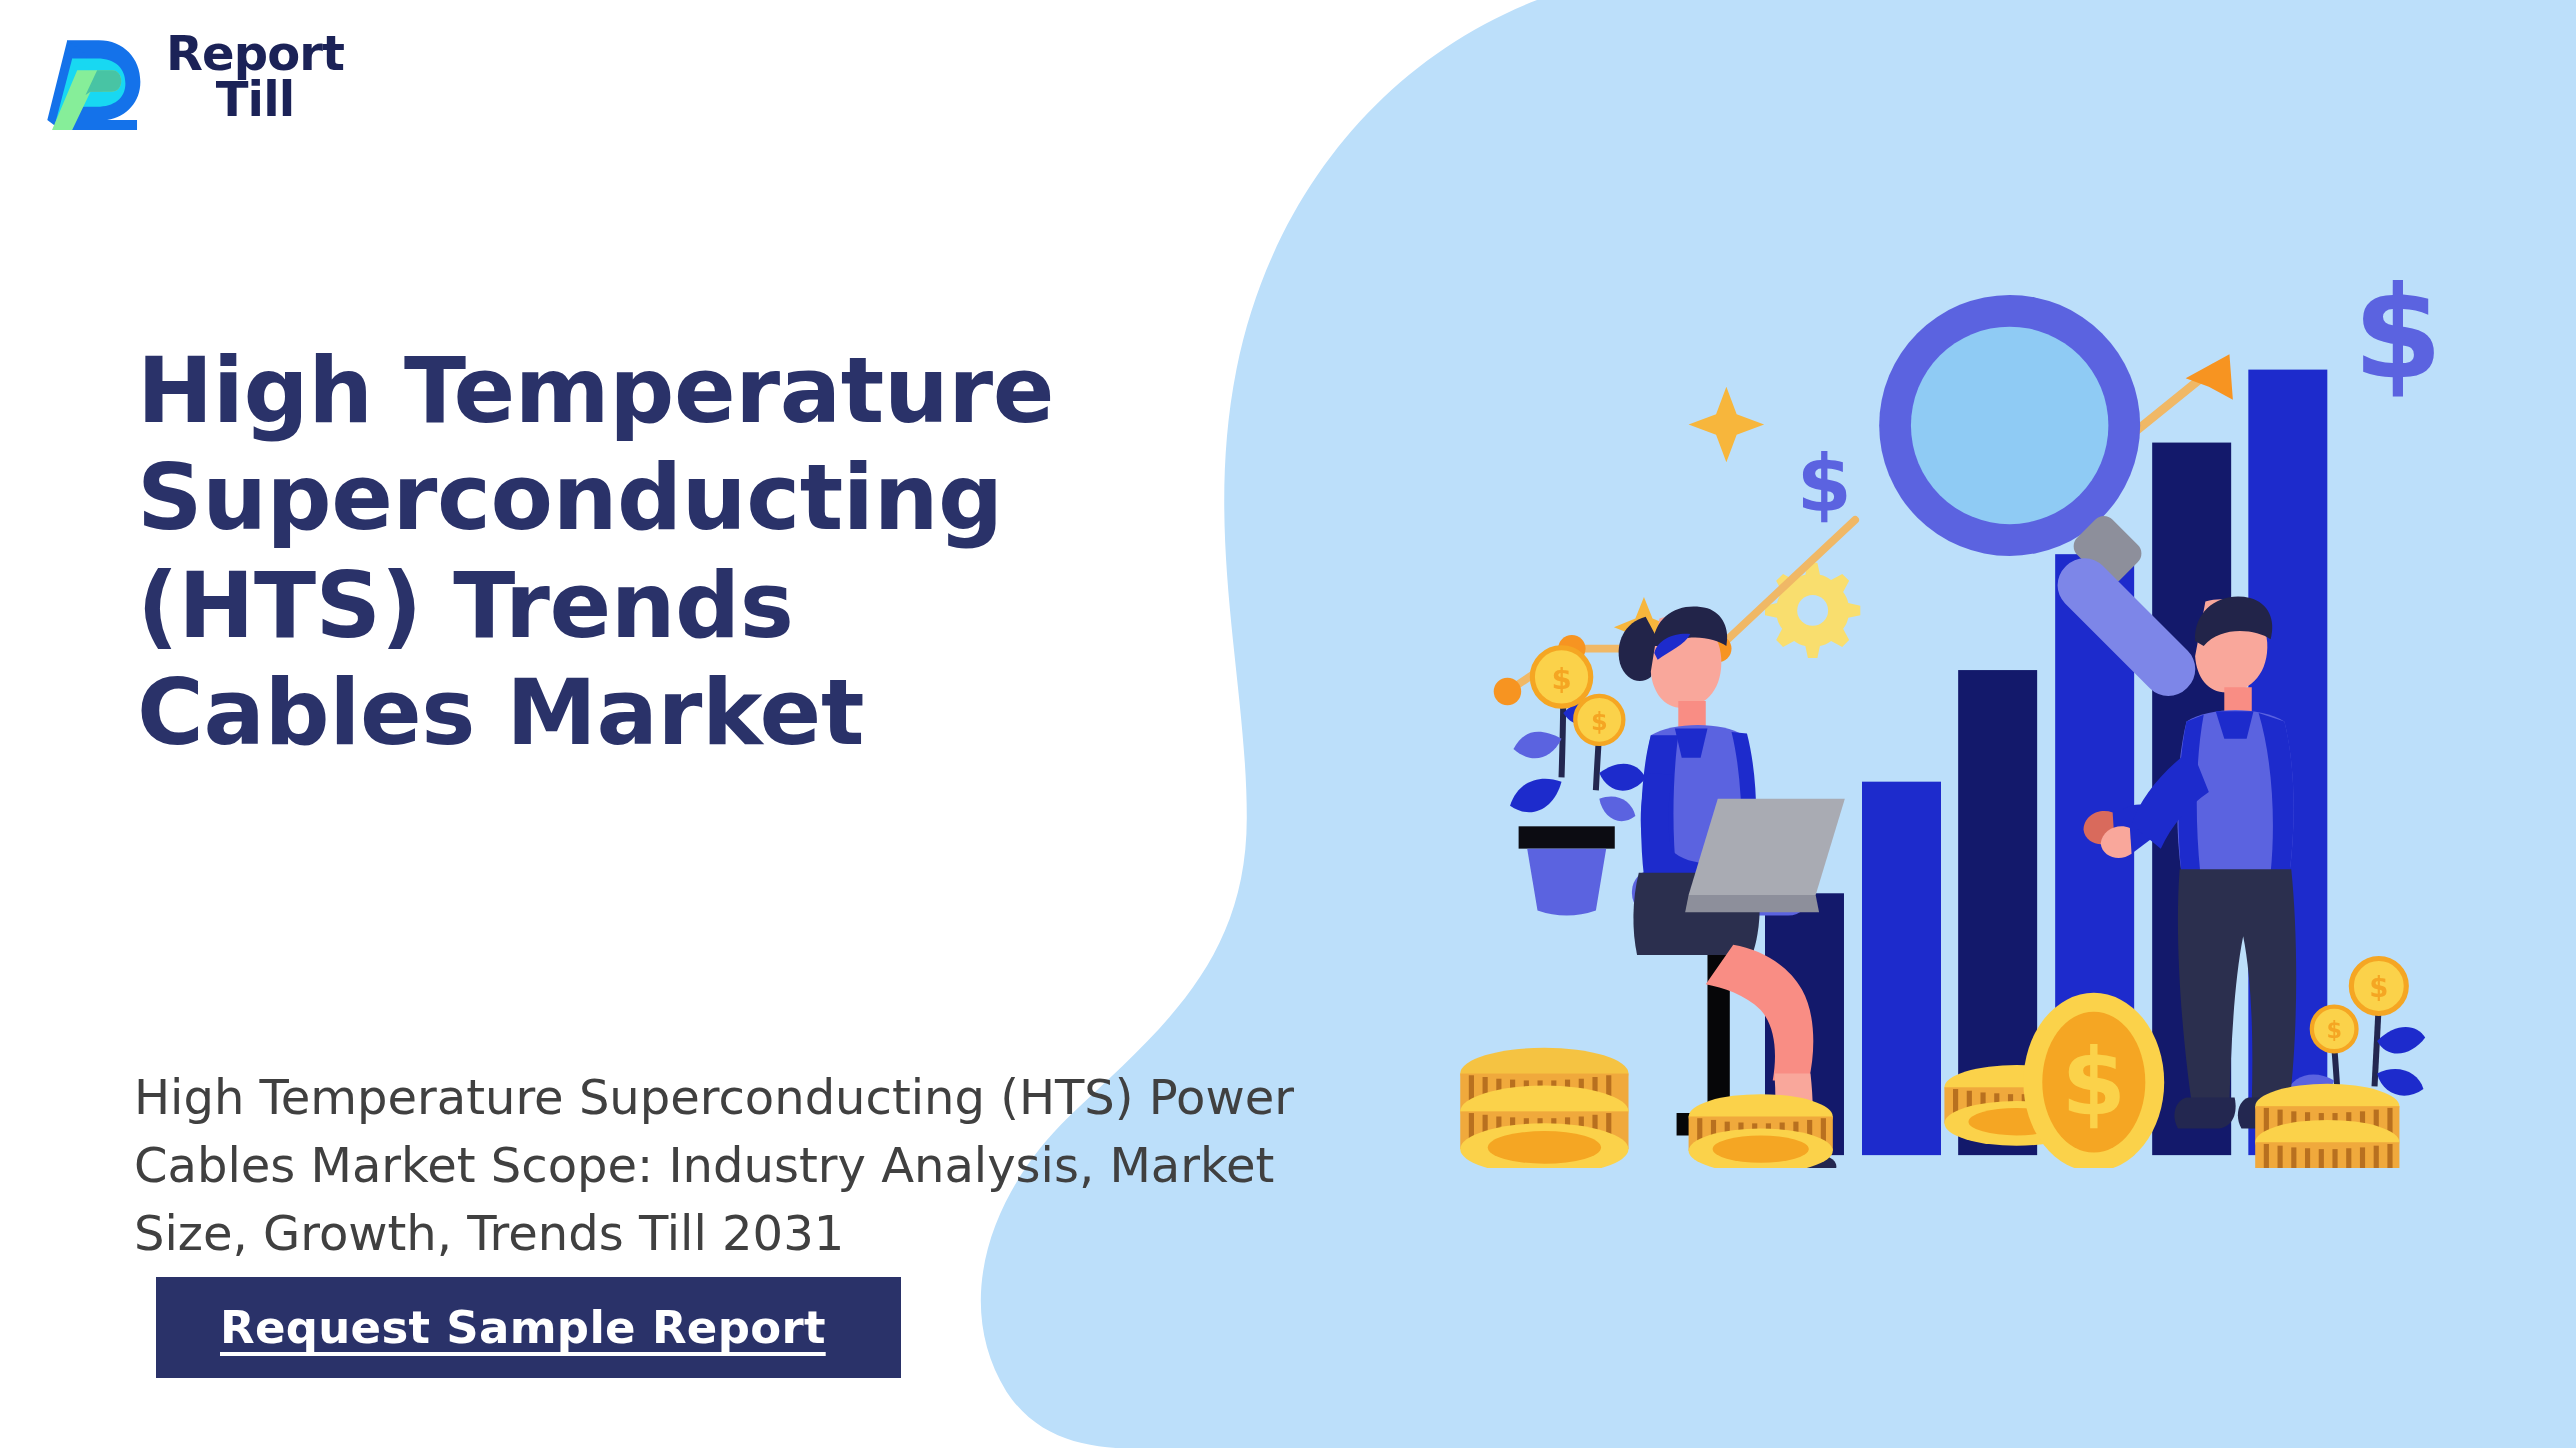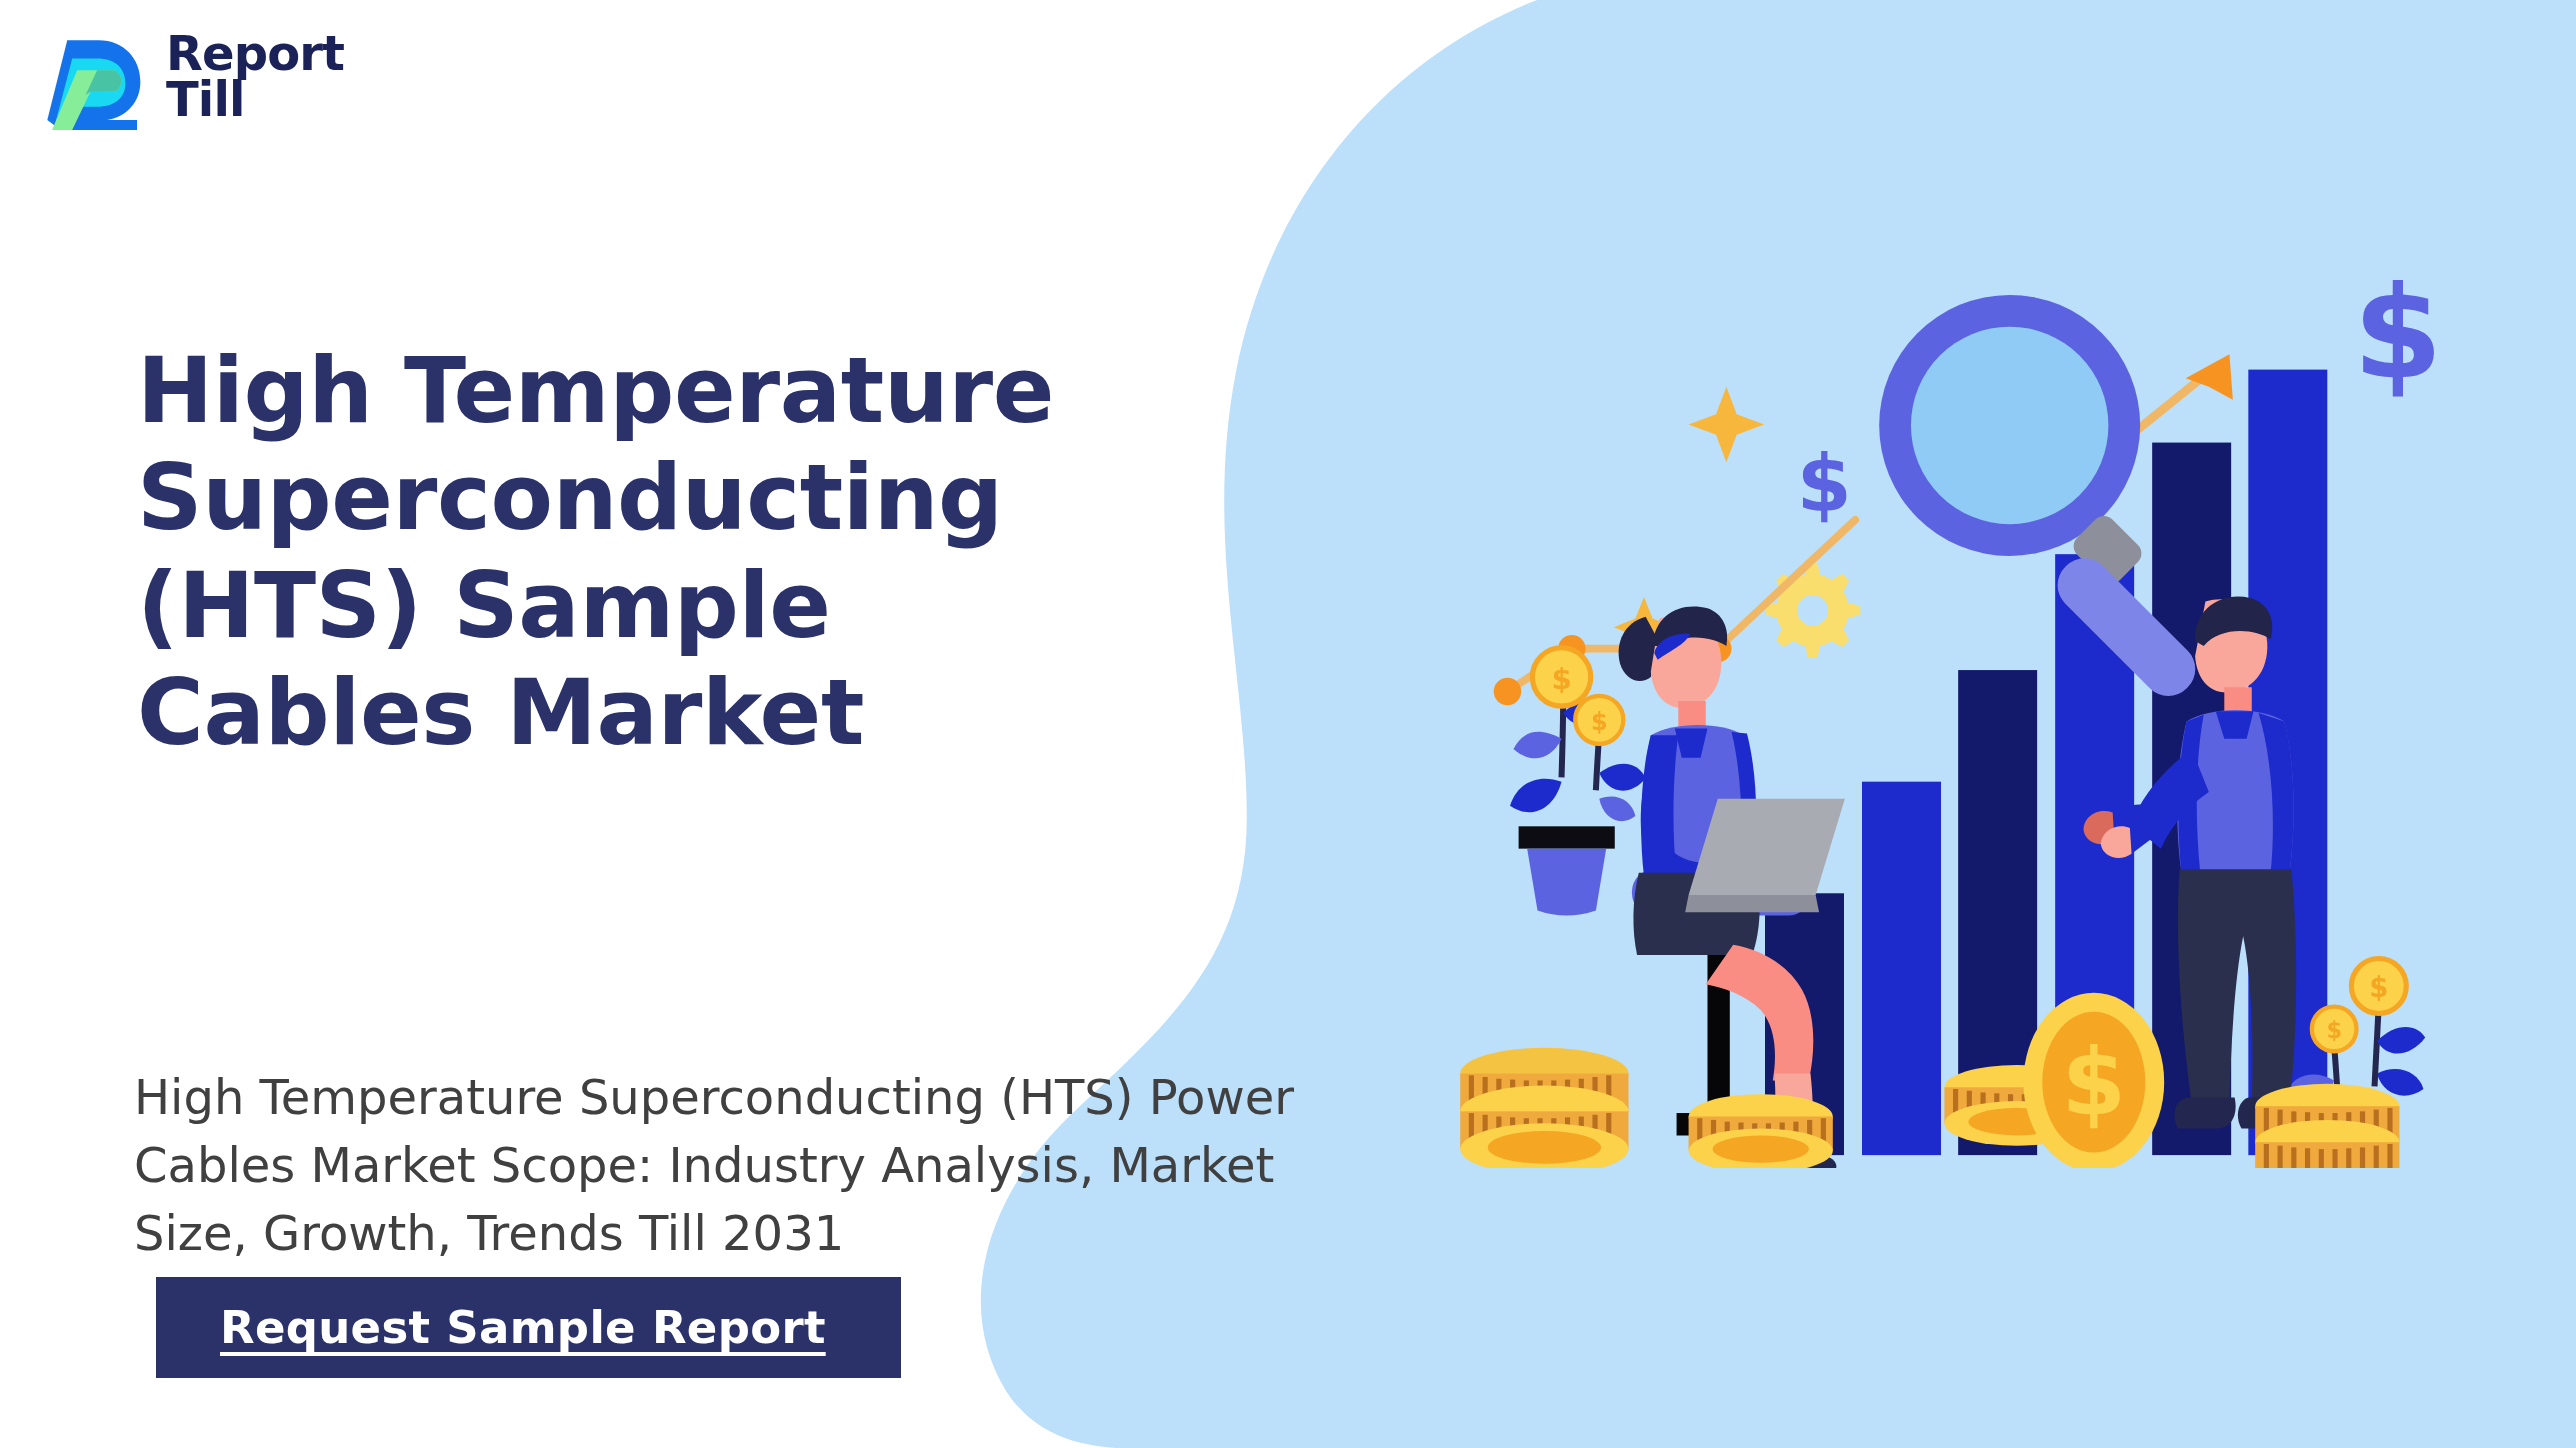--- a/index.html
+++ b/index.html
@@ -11,21 +11,21 @@
     position:relative;
   }
   #stage{position:absolute;inset:0;width:2576px;height:1449px;overflow:hidden;background:#fff;}
 
   
   #blob{position:absolute;left:0;top:0;width:2576px;height:1449px;}
 
   
   #logo{position:absolute;left:39px;top:22px;display:flex;align-items:center;gap:19px;}
   #logo-mark{width:108px;height:108px;display:block;}
-  #logo-words{display:flex;flex-direction:column;line-height:0.96;}
+  #logo-words{display:flex;flex-direction:column;line-height:0.96;align-items:center;}
   #logo-words span{
     font-family:"DejaVu Sans", sans-serif;
     font-weight:bold;font-size:48px;color:#1b2257;letter-spacing:-0.9px;
   }
 
   
   #headline{
     position:absolute;left:137px;top:276px;width:1537px;
     font-family:"DejaVu Sans", sans-serif;
     font-weight:bold;
@@ -96,21 +96,21 @@
       <path d="M62 84 L87 84 C94 84 99 79 99 71 C99 64 95 58 88 58 L70 58 L56 88 Z" fill="#3dbca6" opacity="0.85"></path>
     </svg>
     <div id="logo-words">
       <span>Report</span>
       <span>Till</span>
     </div>
   </div>
 
   <h1 id="headline">High Temperature
 Superconducting
-(HTS) Sample
+(HTS) Trends
 Cables Market</h1>
 
   <p id="subhead">High Temperature Superconducting (HTS) Power
 Cables Market Scope: Industry Analysis, Market
 Size, Growth, Trends Till 2031</p>
 
   <button id="cta">
     <span id="cta-label">Request Sample Report</span>
   </button>
 

